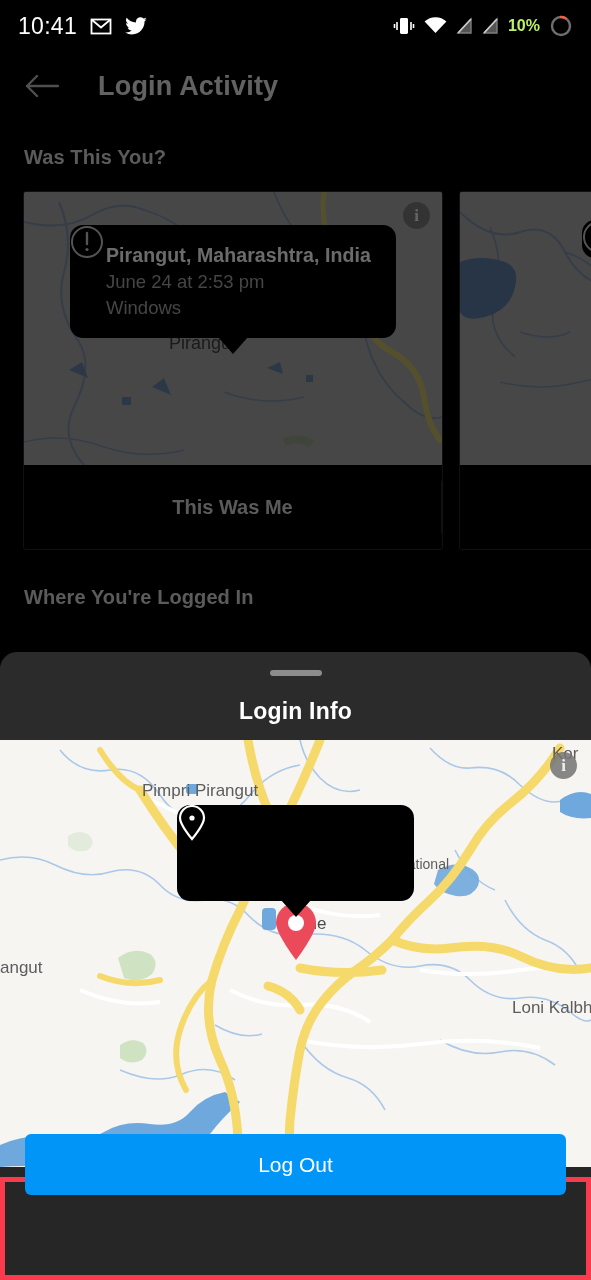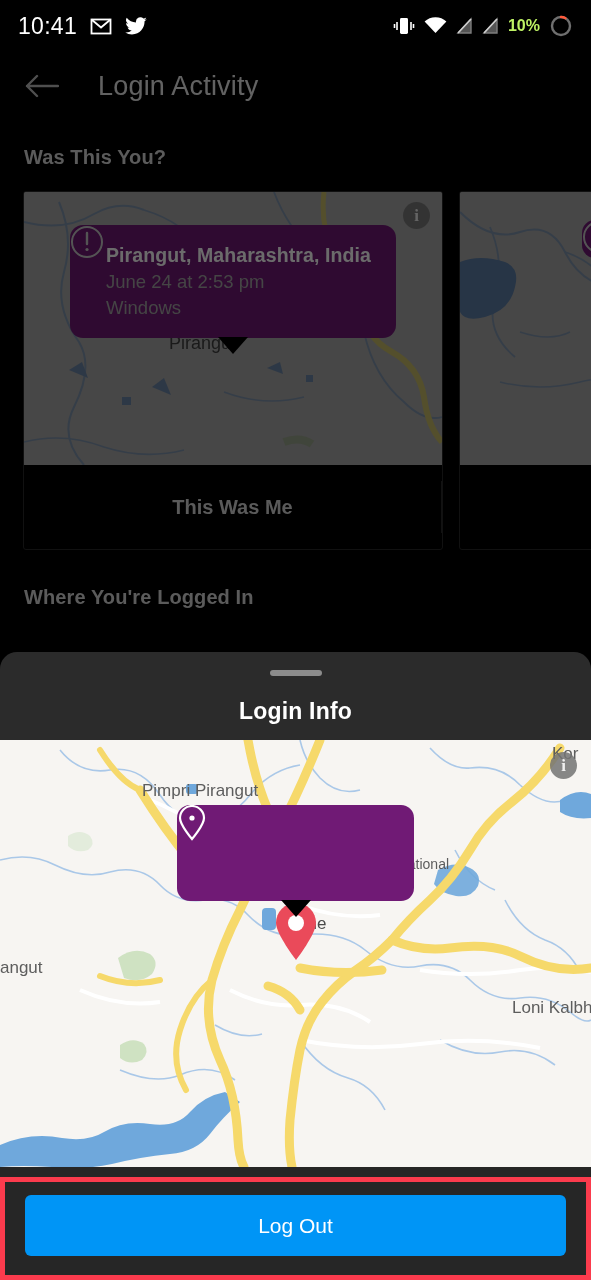--- a/index.html
+++ b/index.html
@@ -38,21 +38,21 @@
     z-index: 10;
   }
   .page-dim { opacity: .42; }
 
   .appbar {
     height: 68px; display: flex; align-items: center;
     padding-left: 22px; box-sizing: border-box;
   }
   .back-arrow { width: 40px; height: 40px; display:flex; align-items:center; justify-content:center; }
   .appbar-title {
-    font-size: 27px; font-weight: 400; color: #e9e9e9;
+    font-size: 27px; font-weight: 700; color: #e9e9e9;
     margin-left: 36px; letter-spacing: .2px;
   }
   .section-title {
     font-size: 20px; font-weight: 700; color: #d8d8d8;
     padding: 26px 0 0 24px; letter-spacing: .1px;
   }
 
   .cards-row {
     margin-top: 22px;
     display: flex; gap: 16px;
@@ -75,21 +75,21 @@
   .map-info-badge {
     position: absolute; top: 10px; right: 12px;
     width: 27px; height: 27px; border-radius: 50%;
     background: rgba(115,115,115,.85);
     display: flex; align-items: center; justify-content: center;
     font-size: 17px; font-weight: 700; color: #efefef;
     font-family: "Liberation Serif", serif;
   }
   .tooltip {
     position: absolute;
-    background: #701a75; border-radius: 13px;
+    background: #000000; border-radius: 13px;
     display: flex; align-items: center;
     padding: 19px 20px;
     box-sizing: border-box;
   }
   .tooltip-tail {
     position: absolute; bottom: -16px; left: 50%;
     margin-left: -15px; width: 0; height: 0;
     border-left: 15px solid transparent;
     border-right: 15px solid transparent;
     border-top: 17px solid #000;
@@ -150,21 +150,21 @@
   }
   .logout-highlight {
     position: absolute; left: 0; top: 1177px;
     width: 591px; height: 103px;
     border: 5px solid #fb3b4d;
     box-sizing: border-box;
     z-index: 40;
     pointer-events: none;
   }
   .logout-btn {
-    position: absolute; left: 25px; top: 1195px;
+    position: absolute; left: 25px; top: 1134px;
     width: 541px; height: 61px;
     background: #0095f6;
     border: none; border-radius: 6px;
     color: #fff; font-size: 21px; font-weight: 400;
     font-family: "Liberation Sans", sans-serif;
     z-index: 45;
     display: flex; align-items: center; justify-content: center;
   }
 </style>
 </head>

